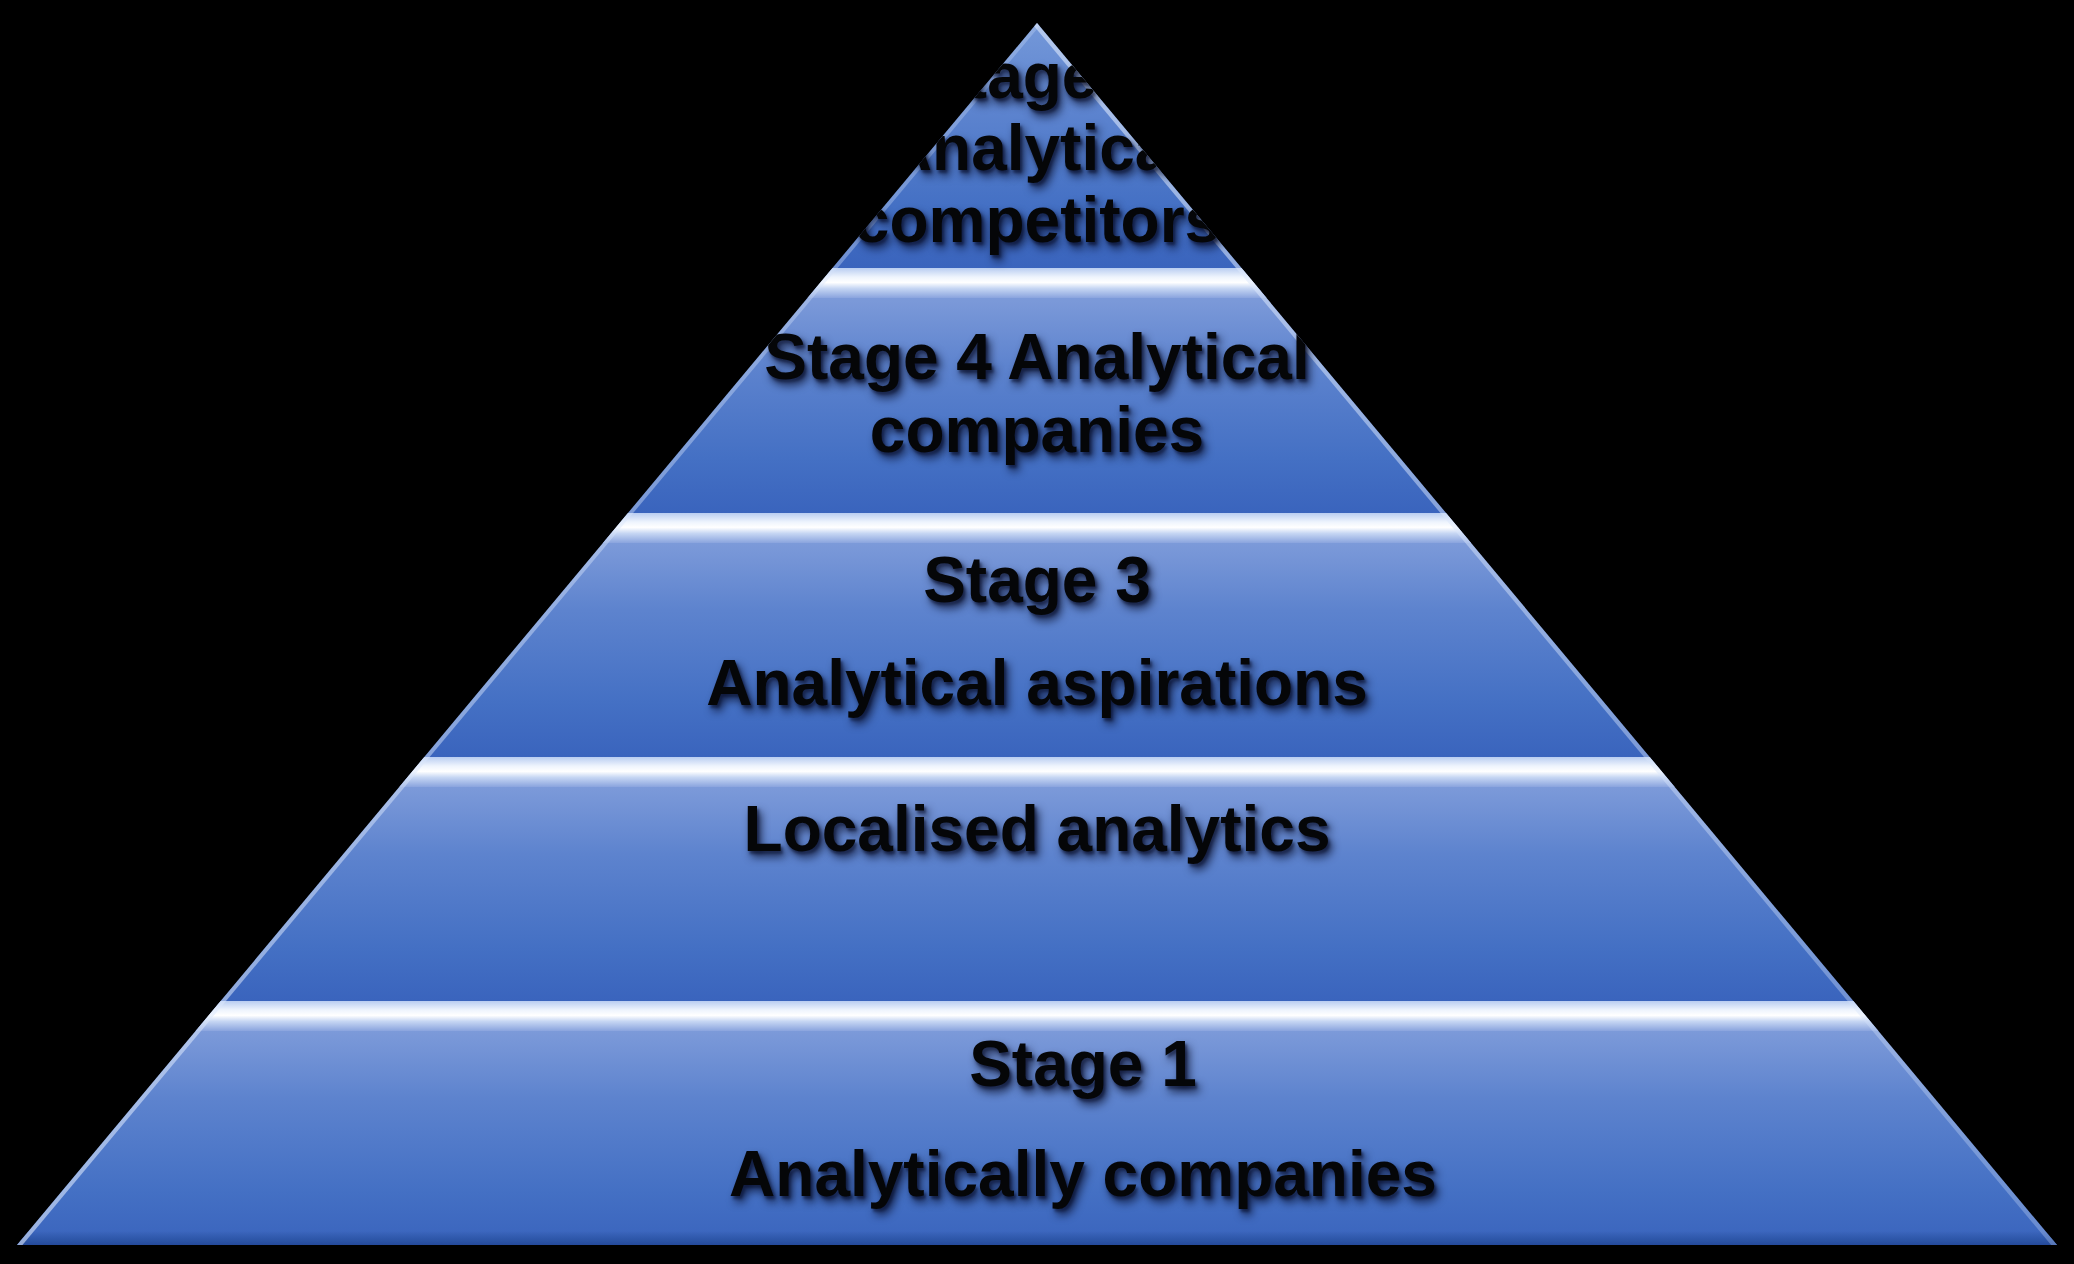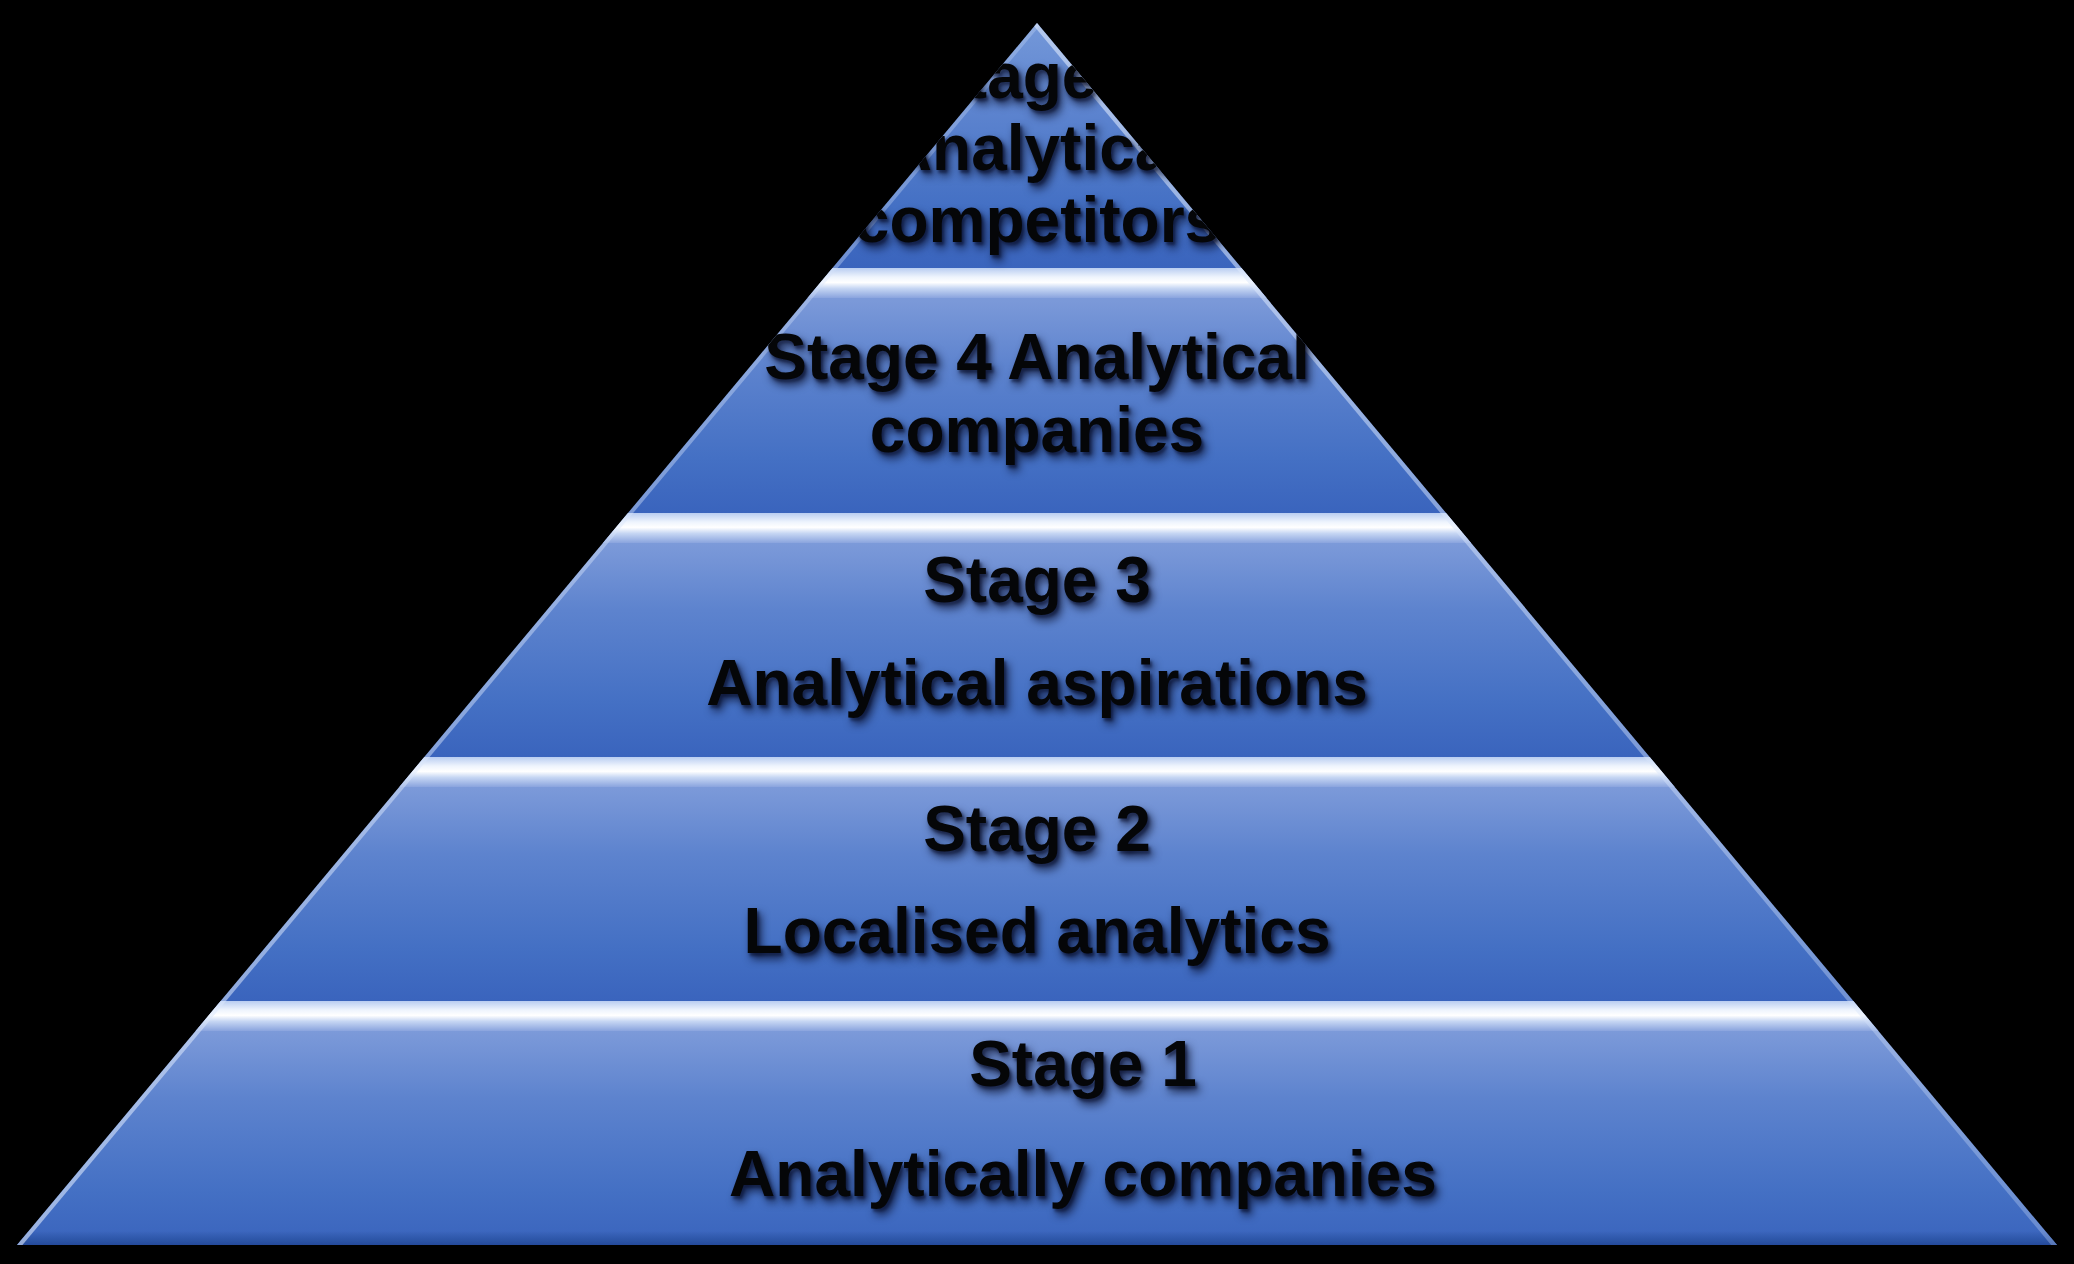--- a/index.html
+++ b/index.html
@@ -85,21 +85,20 @@
       <div class="line">Stage 4 Analytical</div>
       <div class="line">companies</div>
     </div>
 
     <div class="label t3">
       <div class="line">Stage 3</div>
       <div class="line">Analytical aspirations</div>
     </div>
 
     <div class="label t2">
-      <div class="line">Stage 2</div>
       <div class="line">Localised analytics</div>
     </div>
 
     <div class="label t1">
       <div class="line">Stage 1</div>
       <div class="line">Analytically companies</div>
     </div>
 
   </div>
 </div>

